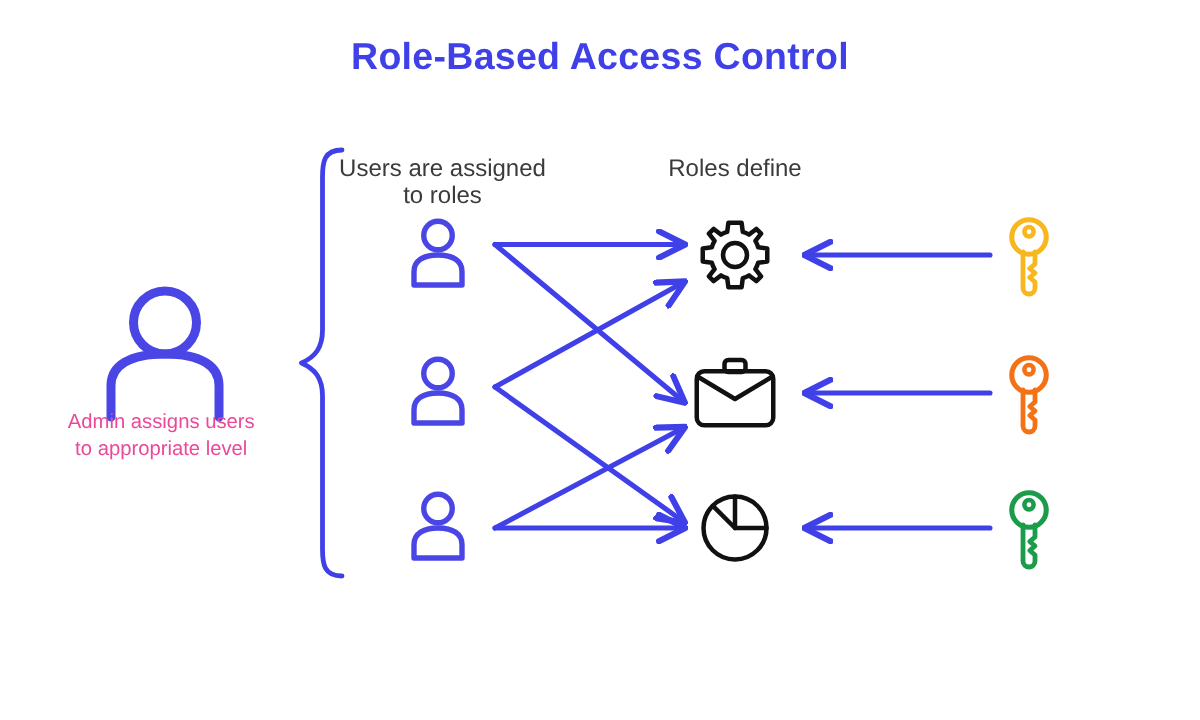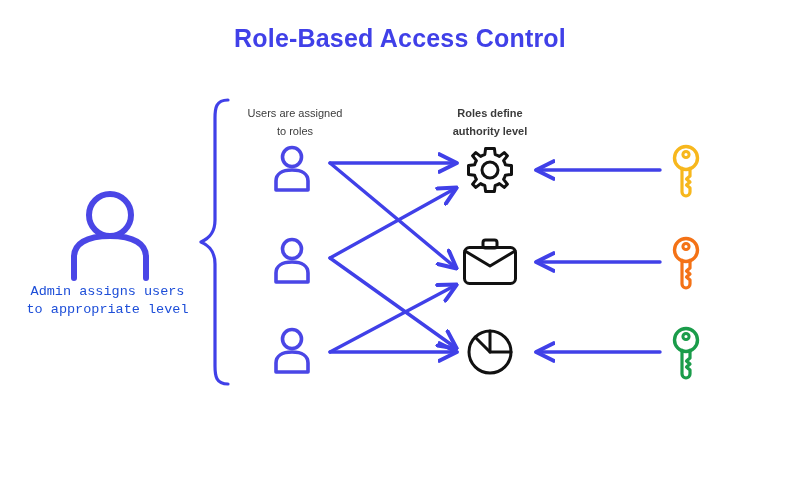--- a/index.html
+++ b/index.html
@@ -24,39 +24,38 @@
     width: 800px;
     text-align: center;
     font-size: 25px;
     font-weight: bold;
     color: #4040e8;
     letter-spacing: 0.2px;
   }
   .colhead {
     position: absolute;
     text-align: center;
-    font-size: 11px;
+    font-size: 16px;
     line-height: 18px;
     color: #3b3b3b;
     font-family: "Liberation Sans", sans-serif;
   }
   #head-users   { left: 215px; top: 104px; width: 160px; }
-  #head-roles   { left: 420px; top: 104px; width: 140px; font-weight: bold; }
+  #head-roles   { left: 420px; top: 104px; width: 140px; }
   #head-perms   { left: 590px; top: 104px; width: 200px; }
 
   #admin-caption {
     position: absolute;
     left: 10px;
-    top: 283px;
+    top: 272px;
     width: 195px;
     text-align: center;
     font-size: 13.5px;
     line-height: 18px;
-    color: #1d4ed8;
-    font-family: Liberation Mono, monospace;
+    color: #ec4899;
   }
   .node {
     position: absolute;
   }
   svg { display: block; overflow: visible; }
   #wires {
     position: absolute;
     left: 0; top: 0;
     width: 800px; height: 480px;
     pointer-events: none;
@@ -68,21 +67,20 @@
 <div id="stage">
 
   <div id="title">Role-Based Access Control</div>
 
   <div class="colhead" id="head-users">
     <div>Users are assigned</div>
     <div>to roles</div>
   </div>
   <div class="colhead" id="head-roles">
     <div>Roles define</div>
-    <div>authority level</div>
   </div>
 
   <div class="node" style="left:60px; top:190px;">
     <svg width="100" height="90" viewBox="0 0 100 90" aria-hidden="true">
       <circle cx="50" cy="25" r="21" fill="none" stroke="#4a46e6" stroke-width="6"></circle>
       <path d="M14 88 L14 67 C14 54 26 46 50 46 C74 46 86 54 86 67 L86 88" fill="none" stroke="#4a46e6" stroke-width="6" stroke-linecap="round" stroke-linejoin="round"></path>
     </svg>
   </div>
   <div id="admin-caption">
     <div>Admin assigns users</div>

